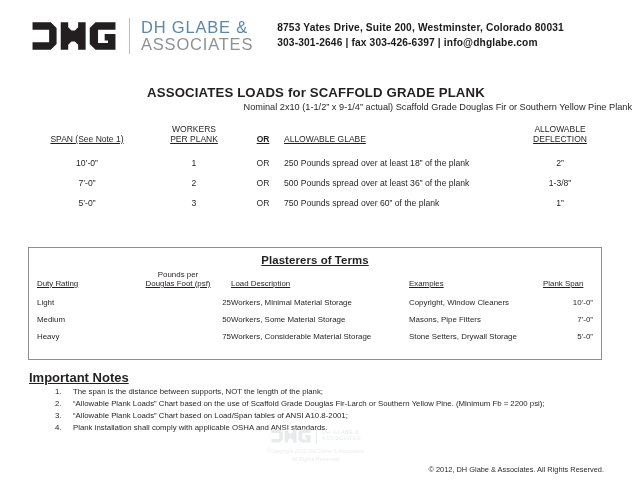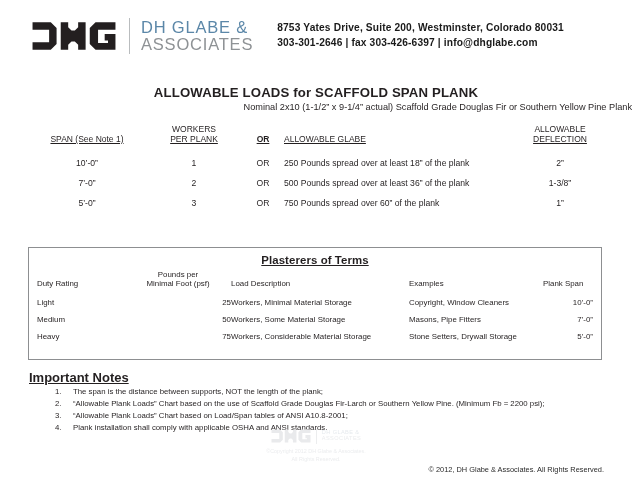--- a/index.html
+++ b/index.html
@@ -159,21 +159,21 @@
     border-collapse: collapse;
     font-size: 7.9px;
   }
   .terms-table th {
     font-weight: normal;
     font-size: 7.9px;
     vertical-align: bottom;
     padding: 0 0 2px 0;
     text-align: left;
   }
-  .terms-table th .hu { display: inline-block; }
+  .terms-table th .hu { text-decoration: underline; display: inline-block; }
   .terms-table th .stack-top { display: block; text-decoration: none; }
   .terms-table td {
     padding: 7px 0 1px 0;
     font-size: 7.9px;
     vertical-align: top;
   }
   .t-duty { width: 88px; }
   .t-psf  { width: 106px; }
   .t-desc { width: 178px; }
   .t-exam { width: 134px; }
@@ -270,21 +270,21 @@
         <div class="logo-line1">DH GLABE &amp;</div>
         <div class="logo-line2">ASSOCIATES</div>
       </div>
     </div>
     <div class="contact">
       <div>8753 Yates Drive, Suite 200, Westminster, Colorado 80031</div>
       <div>303-301-2646 | fax 303-426-6397 | info@dhglabe.com</div>
     </div>
   </div>
 
-  <div class="doc-title">ALLOWABLE LOADS for SCAFFOLD SPAN PLANK</div>
+  <div class="doc-title">ASSOCIATES LOADS for SCAFFOLD GRADE PLANK</div>
   <div class="doc-subtitle">Nominal 2x10 (1-1/2” x 9-1/4” actual) Scaffold Grade Douglas Fir or Southern Yellow Pine Plank</div>
 
   <table class="load-table">
     <thead>
       <tr>
         <th class="c-span">
           <span class="hu">SPAN (See Note 1)</span>
         </th>
         <th class="c-work">
           <span class="stack-top">WORKERS</span>
@@ -333,21 +333,21 @@
     </div>
 
     <table class="terms-table">
       <thead>
         <tr>
           <th class="t-duty">
             <span class="hu">Duty Rating</span>
           </th>
           <th class="t-psf">
             <span class="stack-top">Pounds per</span>
-            <span class="hu">Minimal Foot (psf)</span>
+            <span class="hu">Douglas Foot (psf)</span>
           </th>
           <th class="t-desc">
             <span class="hu">Load Description</span>
           </th>
           <th class="t-exam">
             <span class="hu">Examples</span>
           </th>
           <th class="t-span">
             <span class="hu">Plank Span</span>
           </th>

